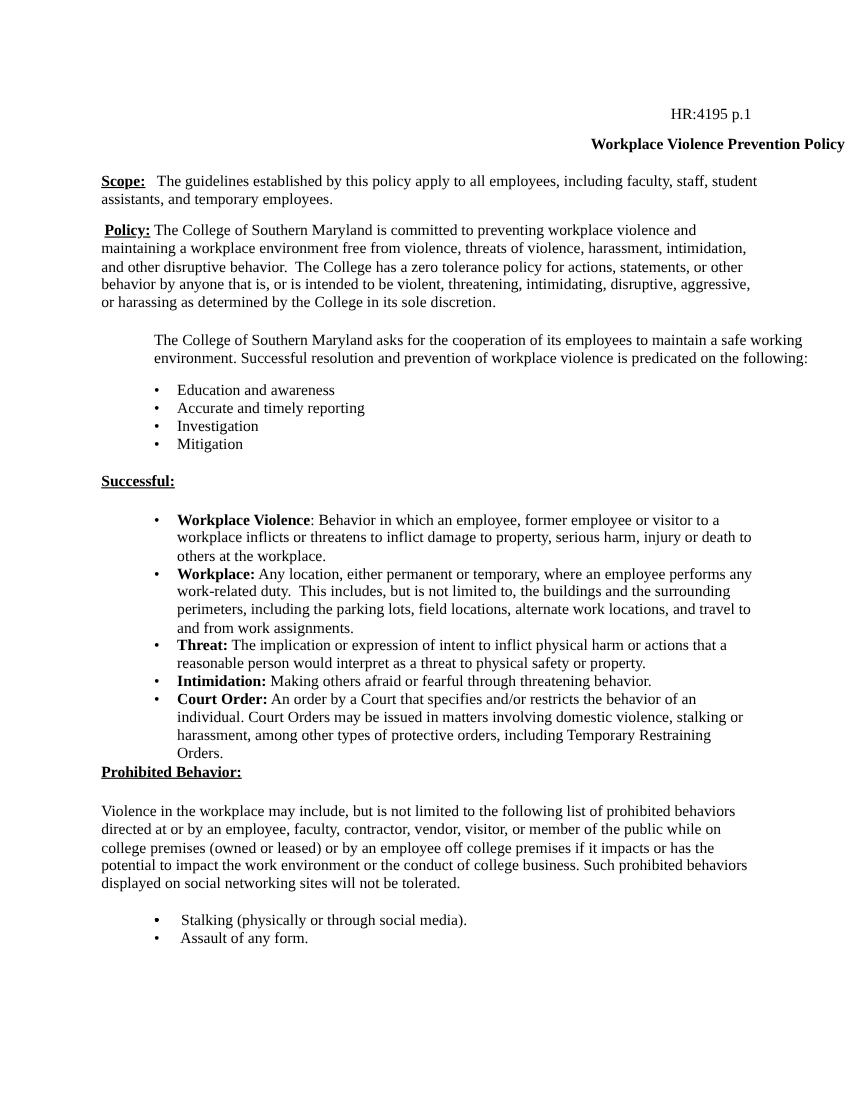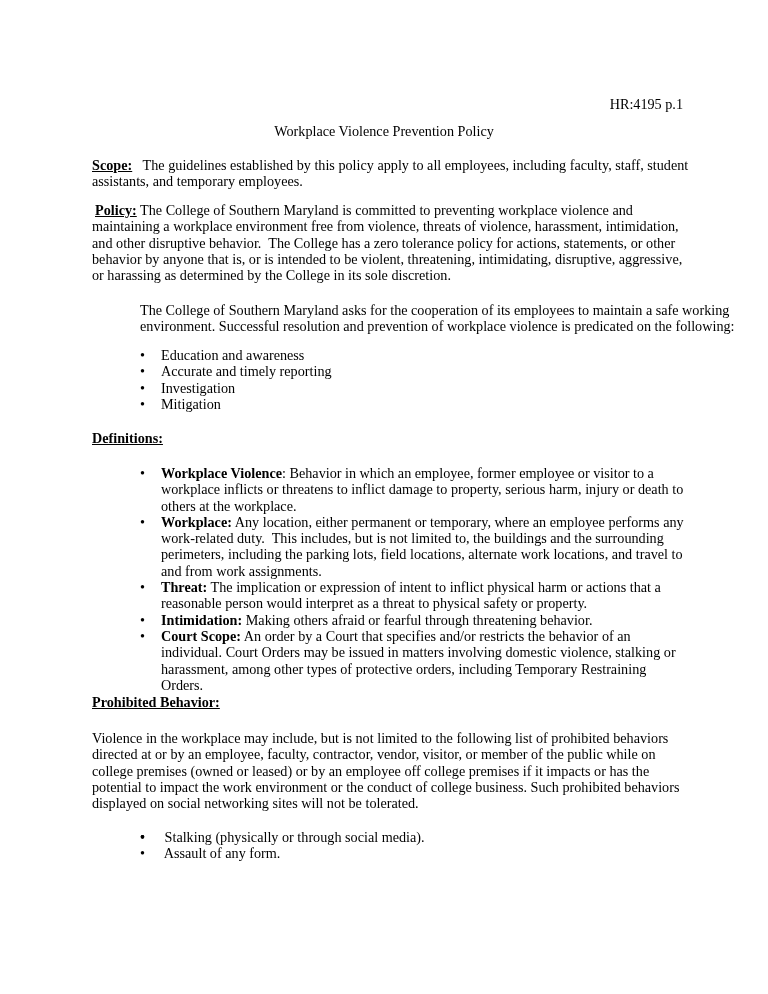--- a/index.html
+++ b/index.html
@@ -2,21 +2,21 @@
 <html><head>
 <meta charset="utf-8">
 <style>
   html, body { margin: 0; padding: 0; background: #ffffff; }
   body {
     width: 768px; height: 994px; position: relative; overflow: hidden;
     font-family: "Liberation Serif", "DejaVu Serif", serif;
     color: #000; font-size: 14.2px; line-height: 16.3px;
   }
   .header-code { position: absolute; top: 96px; right: 85px; font-size: 14.2px; }
-  .title { position: absolute; top: 123px; left: 0; width: 768px; text-align: center; font-weight: normal; }
+  .title { position: absolute; top: 123px; left: 0; width: 768px; text-align: right; font-weight: bold; }
   .block { position: absolute; left: 92px; width: 600px; }
   .ul { text-decoration: underline; font-weight: bold; }
   p { margin: 0; }
   ul.bul { list-style: none; margin: 0; padding: 0; position: absolute; left: 92px; width: 600px; }
   ul.bul li { position: relative; padding-left: 69px; }
   ul.bul li .dot { position: absolute; left: 48px; top: 0; }
   .term { font-weight: bold; }
   .heading { position: absolute; left: 92px; font-weight: bold; text-decoration: underline; }
 </style>
 </head>
@@ -32,28 +32,28 @@
 
 <p class="block" style="top:302px;margin-left:48px;">The College of Southern Maryland asks for the cooperation of its employees to maintain a safe working environment. Successful resolution and prevention of workplace violence is predicated on the following:</p>
 
 <ul class="bul" style="top:347px;">
   <li><span class="dot">•</span><span>Education and awareness</span></li>
   <li><span class="dot">•</span><span>Accurate and timely reporting</span></li>
   <li><span class="dot">•</span><span>Investigation</span></li>
   <li><span class="dot">•</span><span>Mitigation</span></li>
 </ul>
 
-<div class="heading" style="top:430px;">Definitions:</div>
+<div class="heading" style="top:430px;">Successful:</div>
 
 <ul class="bul" style="top:465px;">
   <li><span class="dot">•</span><span class="term">Workplace Violence</span><span style="white-space:pre">: </span><span>Behavior in which an employee, former employee or visitor to a workplace inflicts or threatens to inflict damage to property, serious harm, injury or death to others at the workplace.</span></li>
   <li><span class="dot">•</span><span class="term">Workplace:</span><span style="white-space:pre"> </span><span style="white-space:pre-wrap">Any location, either permanent or temporary, where an employee performs any work-related duty.  This includes, but is not limited to, the buildings and the surrounding perimeters, including the parking lots, field locations, alternate work locations, and travel to and from work assignments.</span></li>
   <li><span class="dot">•</span><span class="term">Threat:</span><span style="white-space:pre"> </span><span>The implication or expression of intent to inflict physical harm or actions that a reasonable person would interpret as a threat to physical safety or property.</span></li>
   <li><span class="dot">•</span><span class="term">Intimidation:</span><span style="white-space:pre"> </span><span>Making others afraid or fearful through threatening behavior.</span></li>
-  <li><span class="dot">•</span><span class="term">Court Scope:</span><span style="white-space:pre"> </span><span>An order by a Court that specifies and/or restricts the behavior of an individual. Court Orders may be issued in matters involving domestic violence, stalking or harassment, among other types of protective orders, including Temporary Restraining Orders.</span></li>
+  <li><span class="dot">•</span><span class="term">Court Order:</span><span style="white-space:pre"> </span><span>An order by a Court that specifies and/or restricts the behavior of an individual. Court Orders may be issued in matters involving domestic violence, stalking or harassment, among other types of protective orders, including Temporary Restraining Orders.</span></li>
 </ul>
 
 <div class="heading" style="top:694px;">Prohibited Behavior:</div>
 
 <p class="block" style="top:730px;">Violence in the workplace may include, but is not limited to the following list of prohibited behaviors directed at or by an employee, faculty, contractor, vendor, visitor, or member of the public while on college premises (owned or leased) or by an employee off college premises if it impacts or has the potential to impact the work environment or the conduct of college business. Such prohibited behaviors displayed on social networking sites will not be tolerated.</p>
 
 <ul class="bul" style="top:829px;">
   <li><span class="dot">•</span></li>
   <li><span class="dot">•</span></li>
   <li><span class="dot">•</span><span style="white-space:pre"> Stalking (physically or through social media).</span></li>

